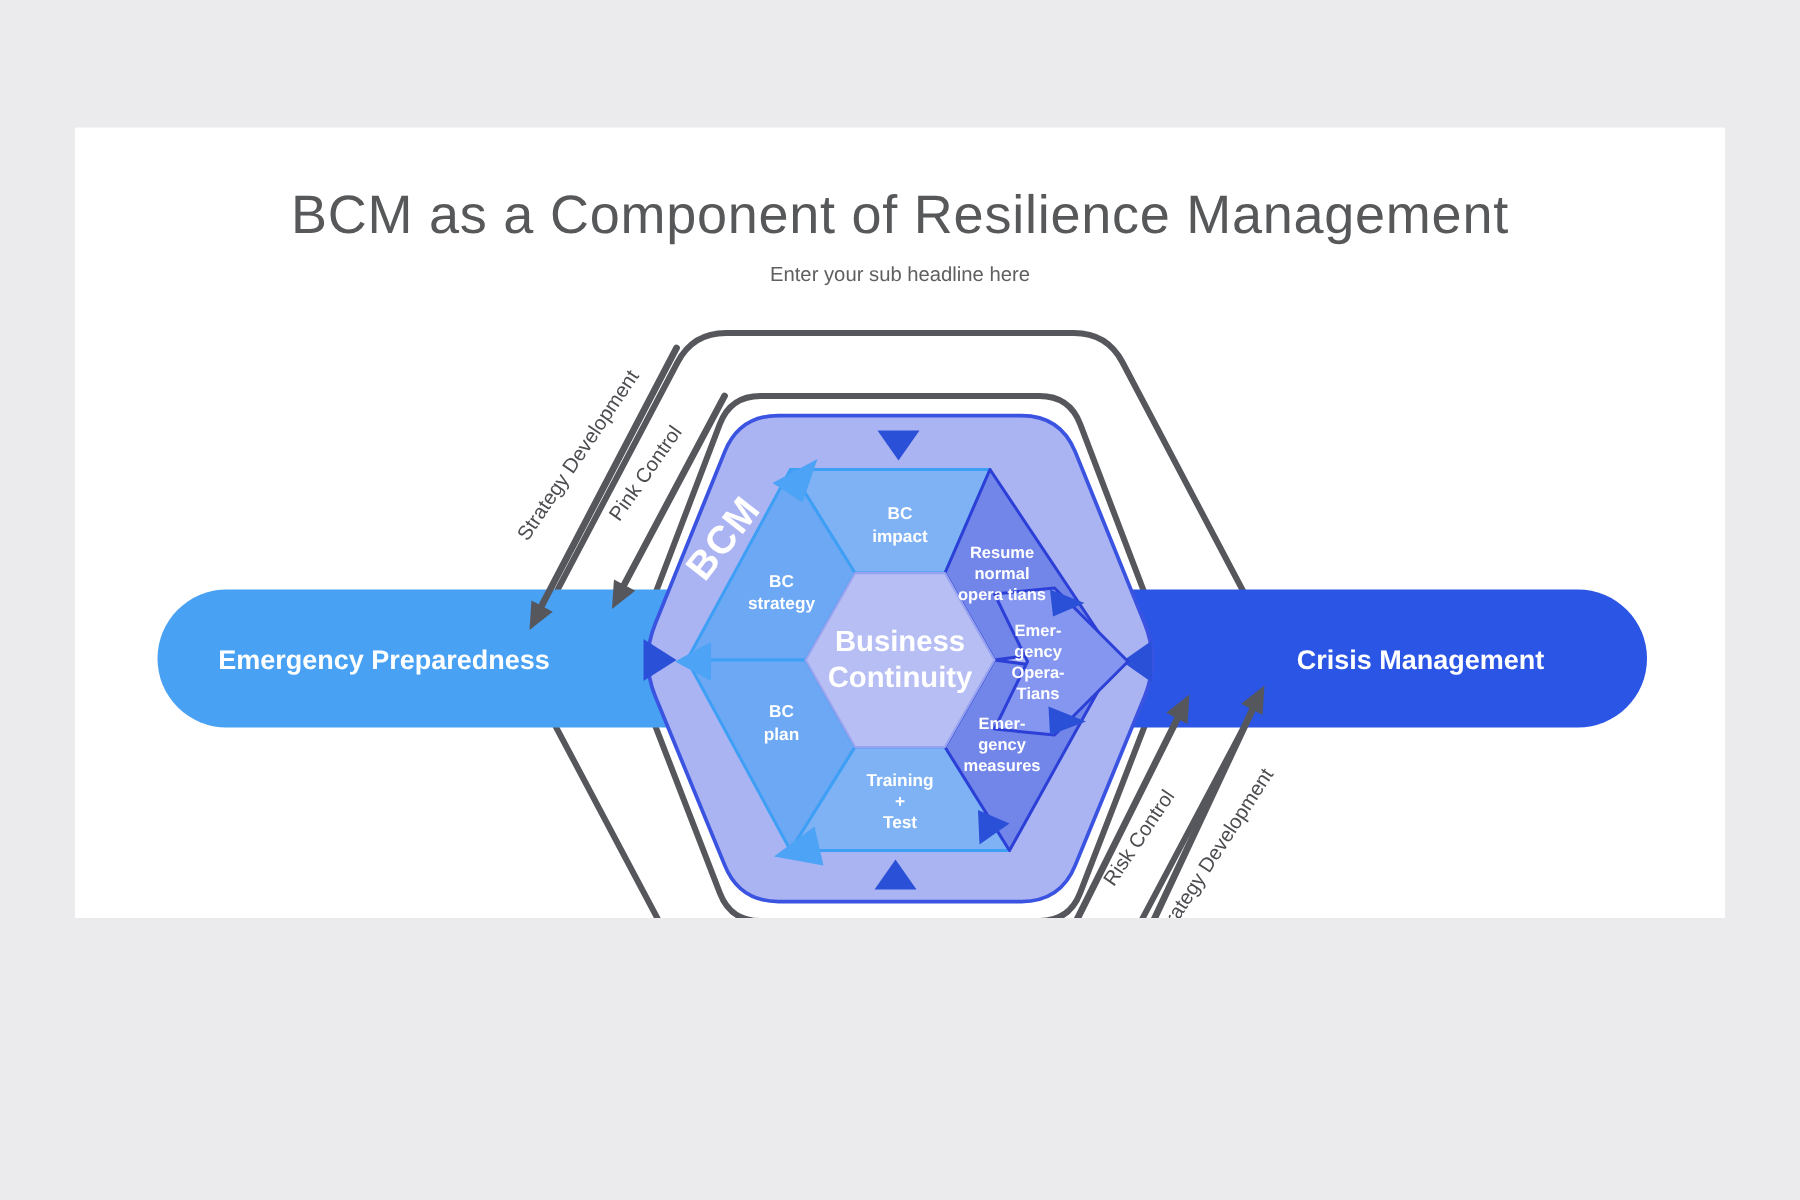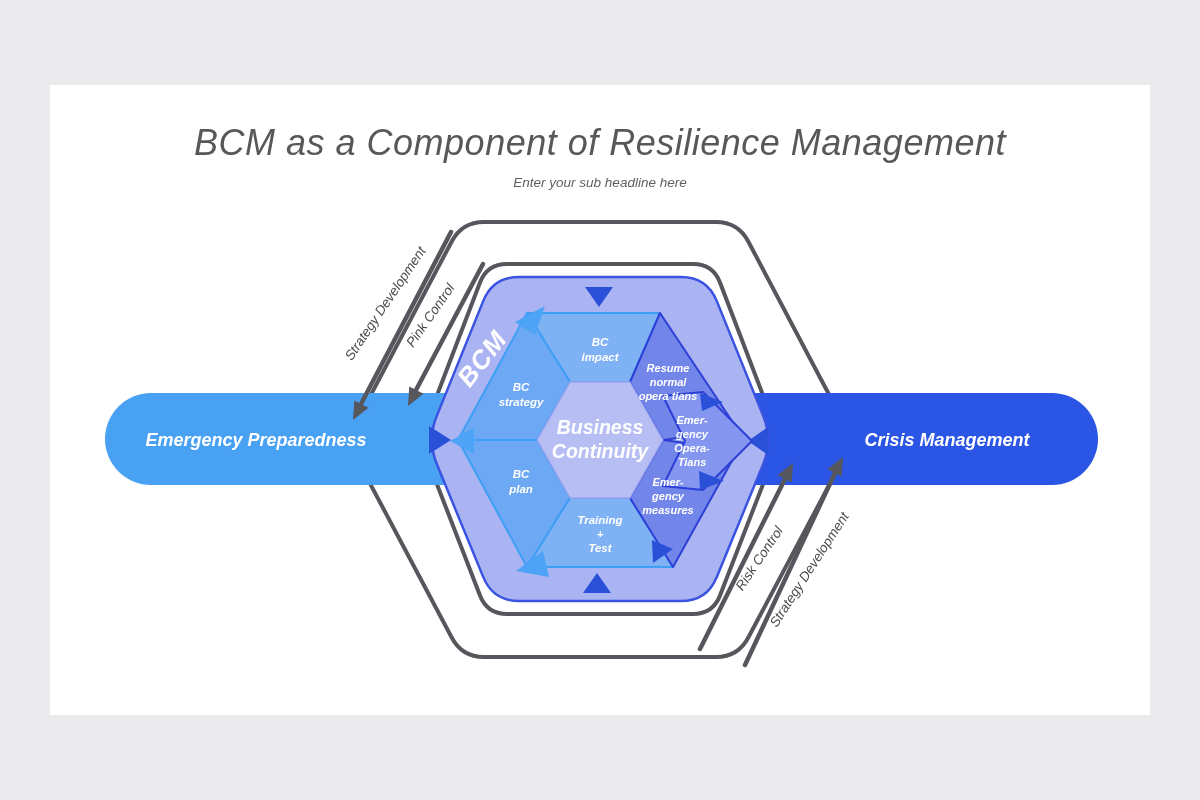--- a/index.html
+++ b/index.html
@@ -1,16 +1,16 @@
 <!DOCTYPE html>
 <html><head>
 <meta charset="utf-8">
 <style>
   html,body{margin:0;padding:0;background:#ebebee;}
-  .stage{width:1200px;height:800px;position:relative;font-family:"Liberation Sans",sans-serif;font-style:italic;}
+  .stage{width:1200px;height:612px;position:relative;font-family:"Liberation Sans",sans-serif;}
   svg{display:block;}
   text{font-family:"Liberation Sans",sans-serif;}
   .title-t{font-size:36px;fill:#57585a;letter-spacing:.5px;}
   .sub-t{font-size:13.5px;fill:#5f5f5f;}
   .flow-t{font-size:13.5px;fill:#4c4d50;}
   .pill-t{font-size:18px;font-weight:bold;fill:#ffffff;}
   .bcm-t{font-size:26px;font-weight:bold;fill:#ffffff;letter-spacing:1px;}
   .center-t{font-size:19.5px;font-weight:bold;fill:#ffffff;}
   .seg-t{font-size:11.5px;font-weight:bold;fill:#ffffff;}
   .segd-t{font-size:11px;font-weight:bold;fill:#ffffff;}

